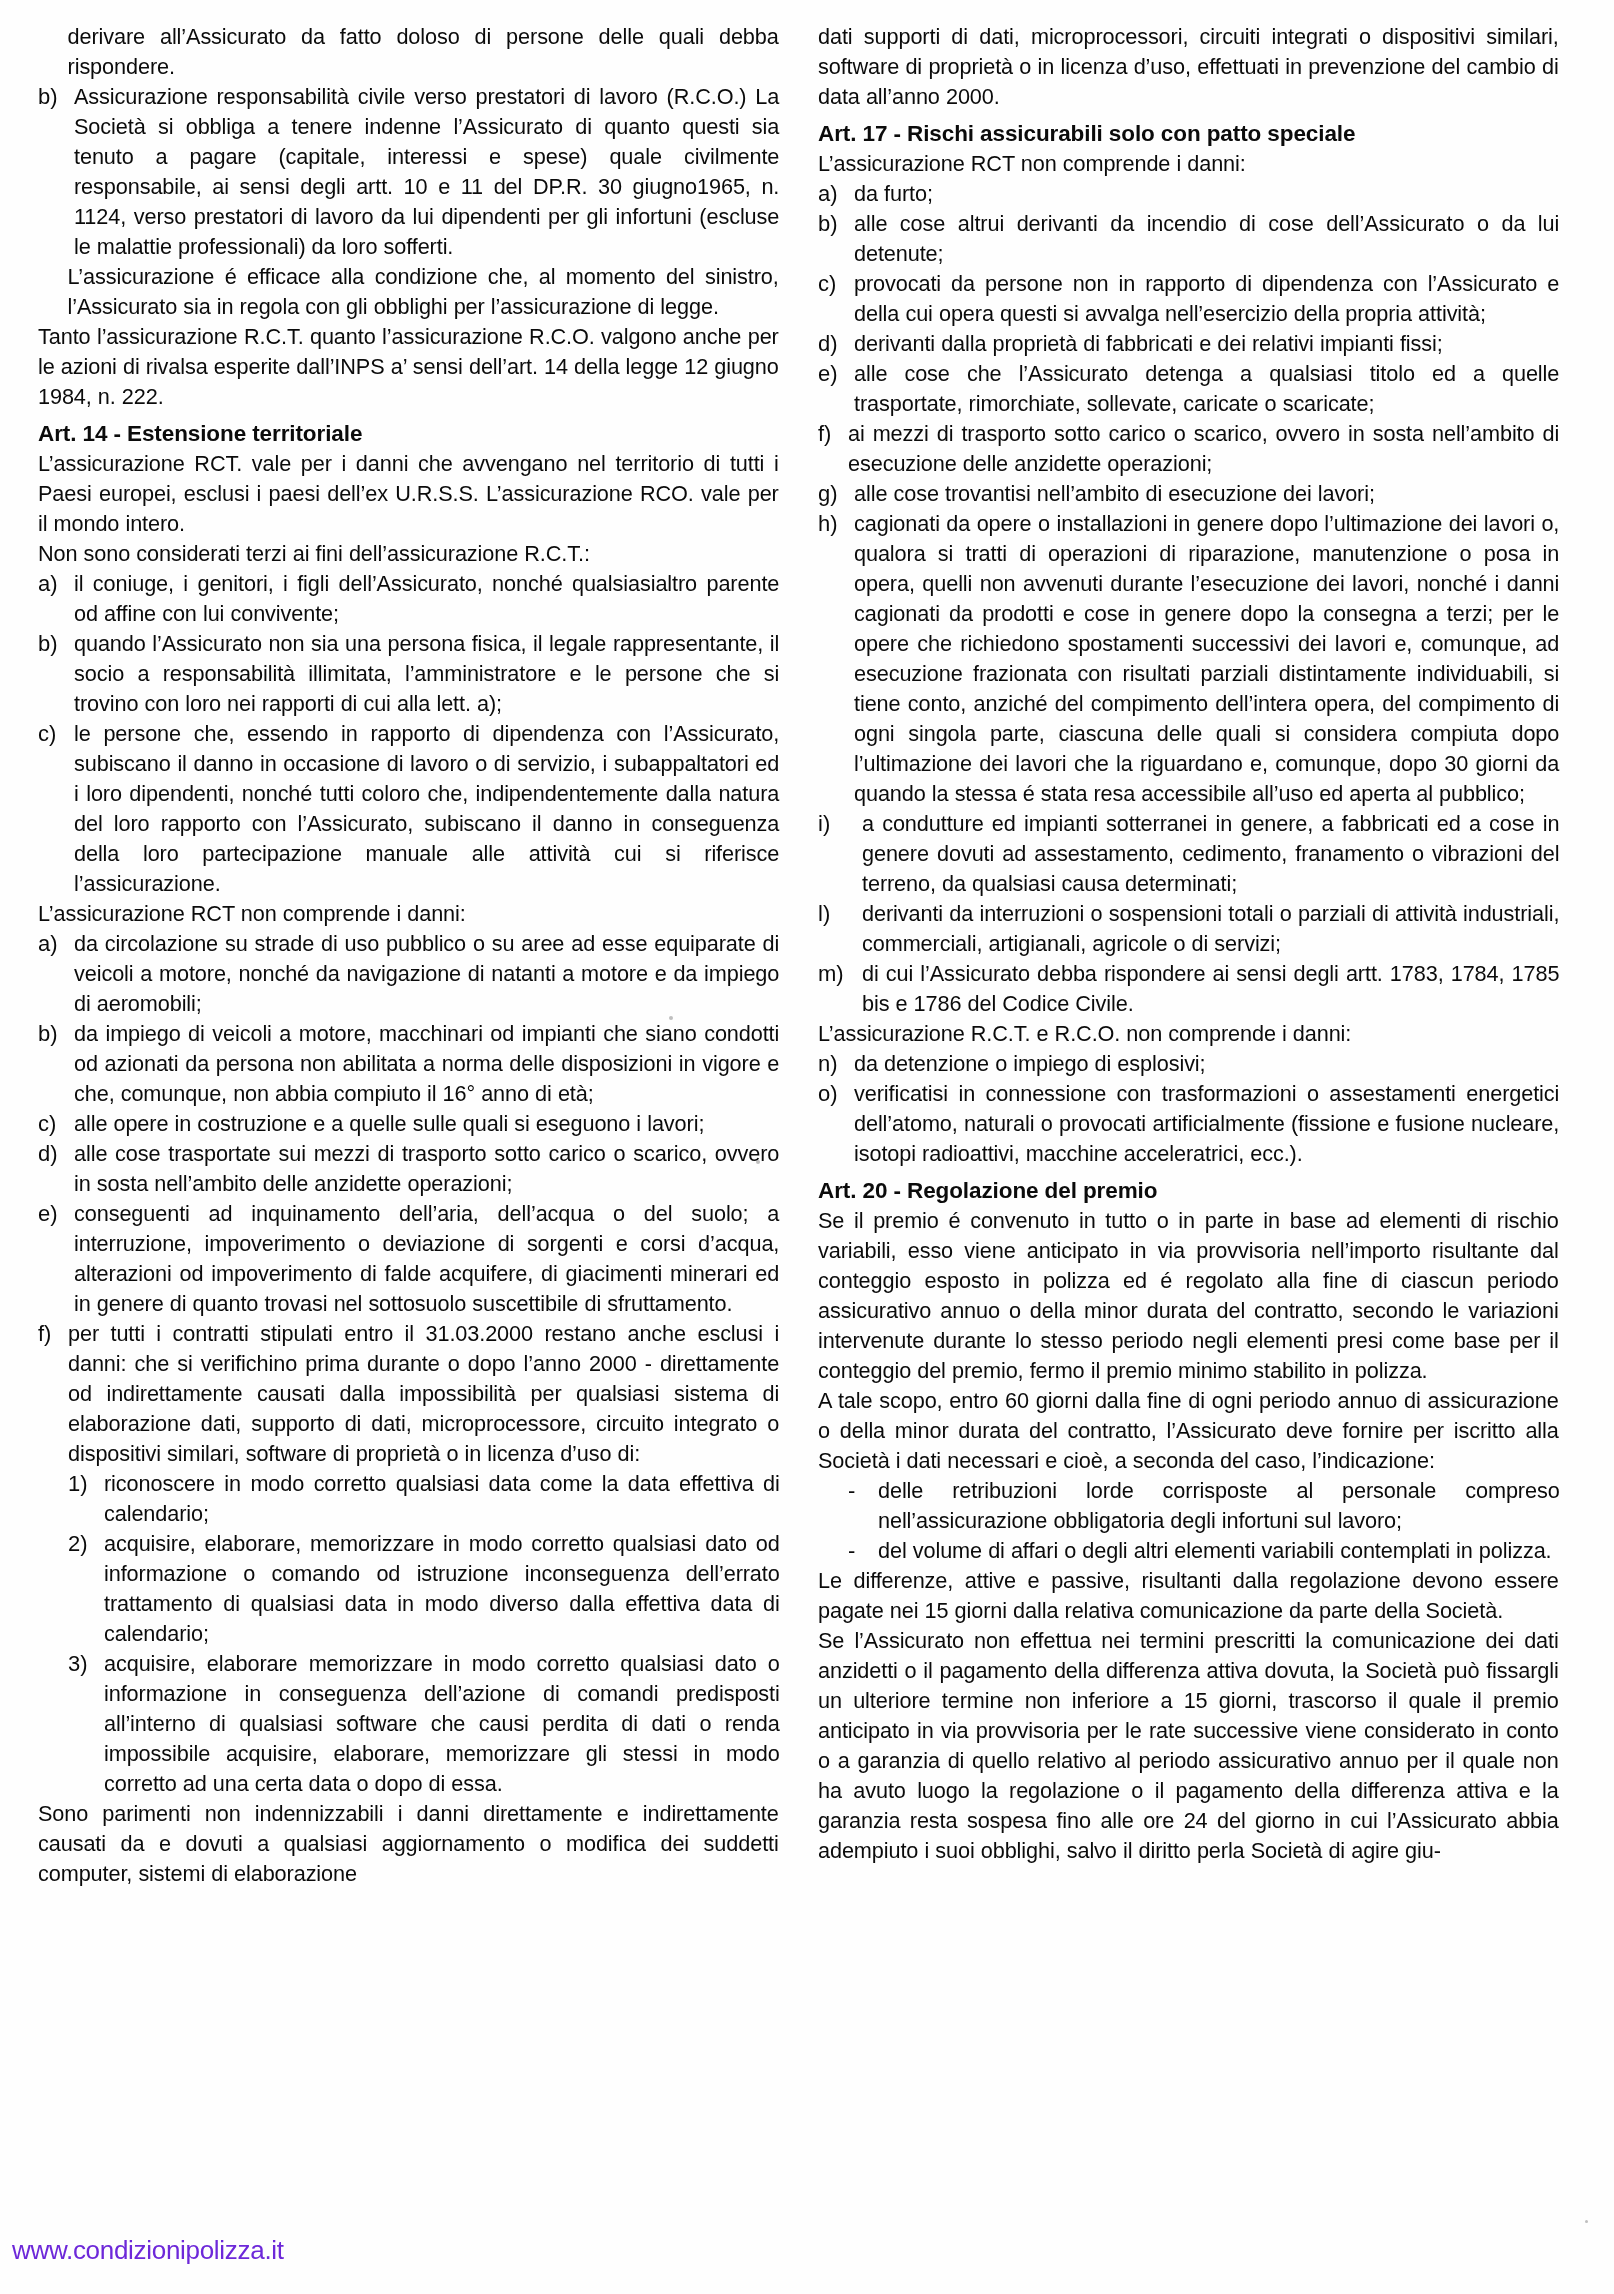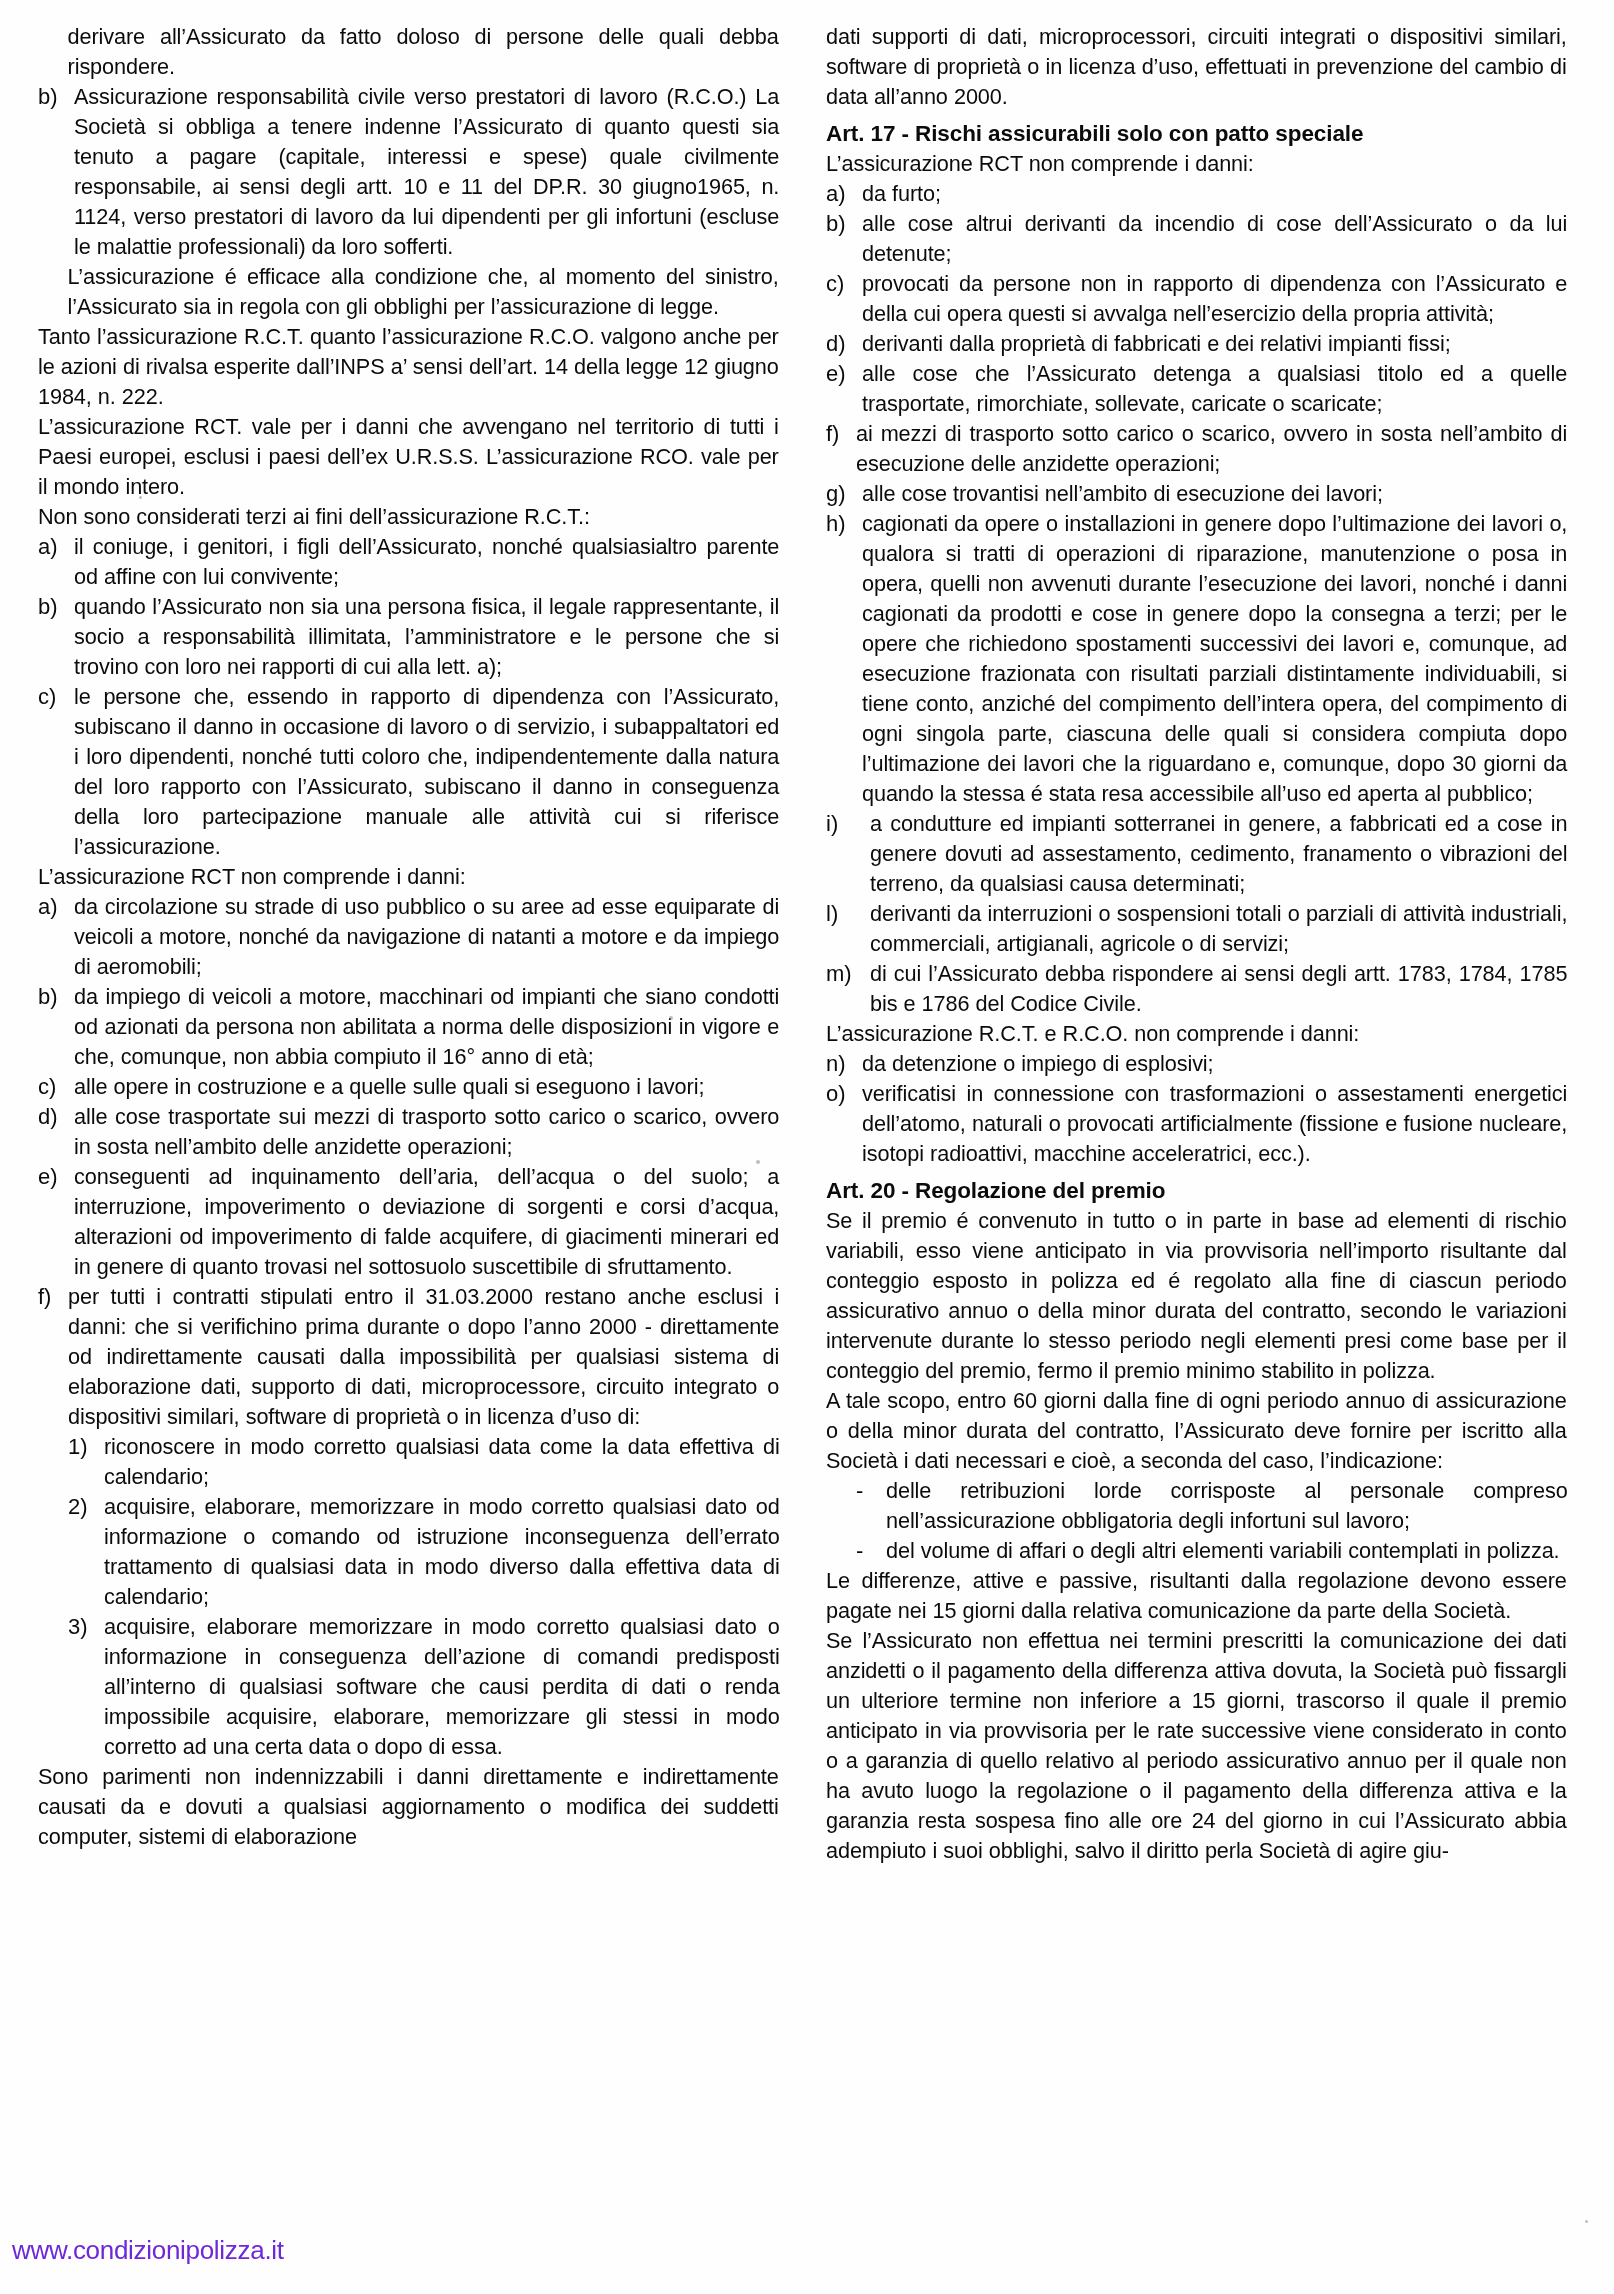--- a/index.html
+++ b/index.html
@@ -21,21 +21,21 @@
     height: 2294px;
     background: #fefefe;
     box-sizing: border-box;
   }
   .columns {
     position: absolute;
     top: 22px;
     left: 38px;
     width: 1552px;
     display: flex;
-    gap: 36px;
+    gap: 28px;
   }
   .col {
     width: 752px;
     flex: 0 0 752px;
   }
   
   .para {
     font-size: 22px;
     line-height: 30px;
     text-align: justify;
@@ -107,20 +107,21 @@
 
       <div class="li">
         <span class="mark mark-w2">b)</span>
         <p class="para body">Assicurazione responsabilità civile verso prestatori di lavoro (R.C.O.) La Società si obbliga a tenere indenne l’Assicurato di quanto questi sia tenuto a pagare (capitale, interessi e spese) quale civilmente responsabile, ai sensi degli artt. 10 e 11 del DP.R. 30 giugno1965, n. 1124, verso prestatori di lavoro da lui dipendenti per gli infortuni (escluse le malattie professionali) da loro sofferti.</p>
       </div>
 
       <p class="para indent-1">L’assicurazione é efficace alla condizione che, al momento del sinistro, l’Assicurato sia in regola con gli obblighi per l’assicurazione di legge.</p>
 
       <p class="para">Tanto l’assicurazione R.C.T. quanto l’assicurazione R.C.O. valgono anche per le azioni di rivalsa esperite dall’INPS a’ sensi dell’art. 14 della legge 12 giugno 1984, n. 222.</p>
 
+      <h2 class="heading sp-before">Art. 14 - Estensione territoriale</h2>
       <p class="para">L’assicurazione RCT. vale per i danni che avvengano nel territorio di tutti i Paesi europei, esclusi i paesi dell’ex U.R.S.S. L’assicurazione RCO. vale per il mondo intero.</p>
 
       <p class="para">Non sono considerati terzi ai fini dell’assicurazione R.C.T.:</p>
 
       <div class="li">
         <span class="mark mark-w2">a)</span>
         <p class="para body">il coniuge, i genitori, i figli dell’Assicurato, nonché qualsiasialtro parente od affine con lui convivente;</p>
       </div>
       <div class="li">
         <span class="mark mark-w2">b)</span>

